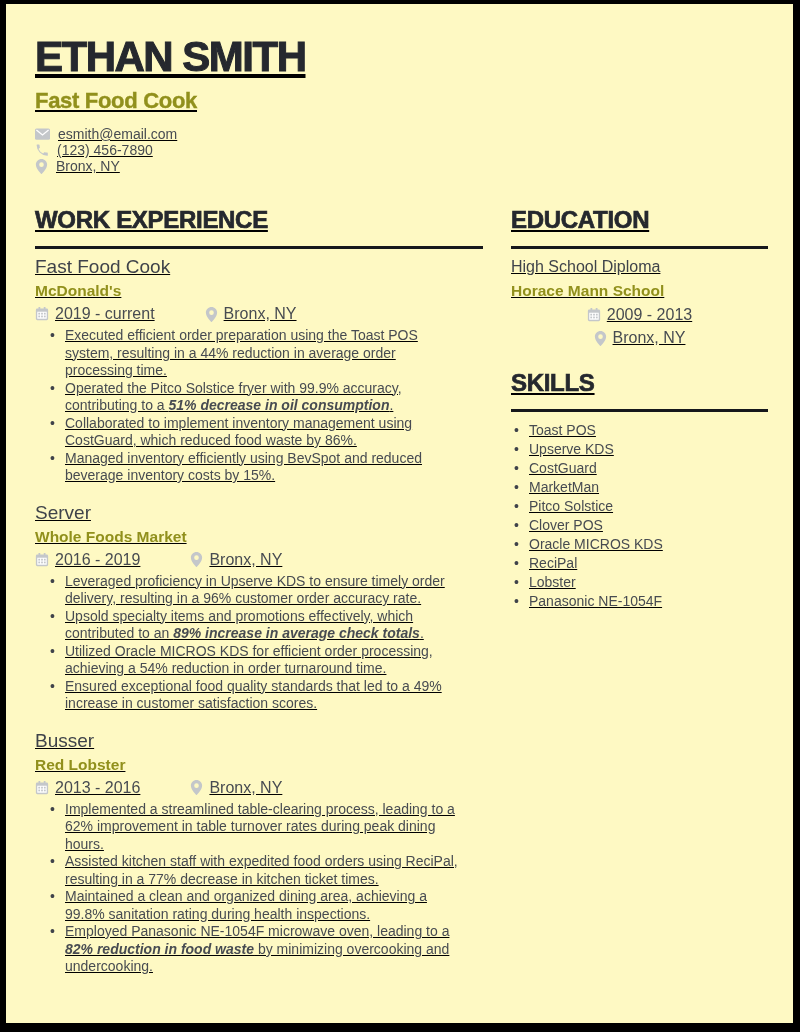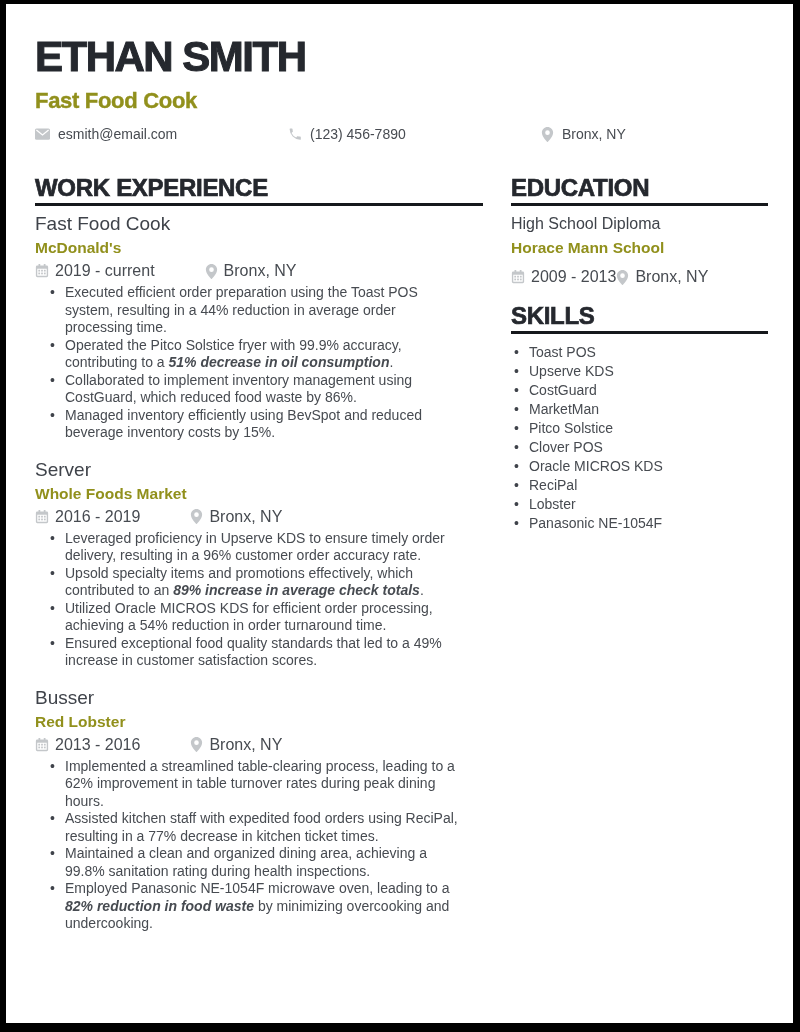--- a/index.html
+++ b/index.html
@@ -7,94 +7,95 @@
   body {
     width: 800px; height: 1032px;
     background: #000;
     position: relative;
     font-family: "Liberation Sans", "DejaVu Sans", sans-serif;
     -webkit-font-smoothing: antialiased;
   }
   .page {
     position: absolute; left: 6px; top: 4px;
     width: 787px; height: 1019px;
-    background: #ffffff;
+    background: #fef9c3;
     padding: 30px 24px 0 29px;
     overflow: hidden;
+    text-decoration: underline;
   }
   
   .name {
     margin: 0;
     font-size: 42px; line-height: 46px;
     font-weight: bold; letter-spacing: -1.5px;
     color: var(--dark, #25282e);
     -webkit-text-stroke: 1px var(--dark, #25282e);
   }
   .headline {
     margin: 8px 0 0 0;
     font-size: 22px; line-height: 26px;
     font-weight: bold; letter-spacing: -0.3px;
     color: var(--accent, #91901c);
     -webkit-text-stroke: 0.4px var(--accent, #91901c);
   }
-  .contact-row { display: flex; align-items: flex-start; margin-top: 12px; }
+  .contact-row { display: flex; align-items: flex-start; margin-top: 12px; flex-direction: column; }
   .contact-item {
     display: flex; align-items: center; gap: 8px;
     width: 253px;
     font-size: 14px; color: var(--body, #474b51);
   }
   .contact-item:last-child { width: auto; }
   .linkedin-row { margin-top: 8px; }
   a.link { color: var(--link, #3379d6); text-decoration: underline; cursor: pointer; }
   
   .columns { display: flex; margin-top: 32px; }
   .col-left  { width: 448px; flex: none; }
   .col-right { width: 257px; flex: none; margin-left: 28px; }
   h3.section-title {
     margin: 0 0 6px 0;
     font-size: 24px; line-height: 28px;
     font-weight: bold; letter-spacing: -0.3px;
     color: var(--dark, #25282e);
     -webkit-text-stroke: 0.7px var(--dark, #25282e);
     border-bottom: 3px solid var(--rule, #16181c);
-    padding-bottom: 1px;
+    padding-bottom: 12px;
   }
   
   .job + .job { margin-top: 16px; }
   .job-title { font-size: 19px; line-height: 23px; color: var(--subhead, #3f434a); }
   .job-company {
     margin-top: 3px;
     font-size: 15.5px; line-height: 19px; font-weight: bold;
     color: var(--accent, #91901c);
   }
   .meta-row { display: flex; align-items: center; margin-top: 5px; }
   .meta-item { display: flex; align-items: center; gap: 6px; font-size: 16px; color: var(--body, #474b51); }
   .meta-item + .meta-item { margin-left: 50px; }
-  .meta-col { flex-direction: row; align-items: flex-end; }
+  .meta-col { flex-direction: column; align-items: center; }
   .meta-col .meta-item + .meta-item { margin-left: 0; margin-top: 5px; }
   ul.bullets { list-style: none; margin: 4px 0 0 0; padding: 0; width: 432px; }
   ul.bullets li {
     position: relative; padding-left: 30px;
     font-size: 14px; line-height: 17.5px;
     color: var(--body, #474b51);
   }
   ul.bullets li::before {
     content: "\2022";
     position: absolute; left: 15px; top: 0;
     color: var(--subhead, #3f434a);
   }
   .em { font-weight: bold; font-style: italic; }
   
   .edu-degree { margin-top: 8px; font-size: 16px; line-height: 20px; color: var(--subhead, #3f434a); }
   .edu-school {
     margin-top: 4px; font-size: 15.5px; line-height: 19px;
     font-weight: bold; color: var(--accent, #91901c);
   }
   .edu-meta { margin-top: 6px; }
-  .skills-block { margin-top: 16px; }
+  .skills-block { margin-top: 22px; }
   ul.skills { list-style: none; margin: 9px 0 0 0; padding: 0; }
   ul.skills li {
     position: relative; padding-left: 18px;
     font-size: 14px; line-height: 19px;
     color: var(--body, #474b51);
   }
   ul.skills li::before {
     content: "\2022";
     position: absolute; left: 3px; top: 0;
     color: var(--subhead, #3f434a);

